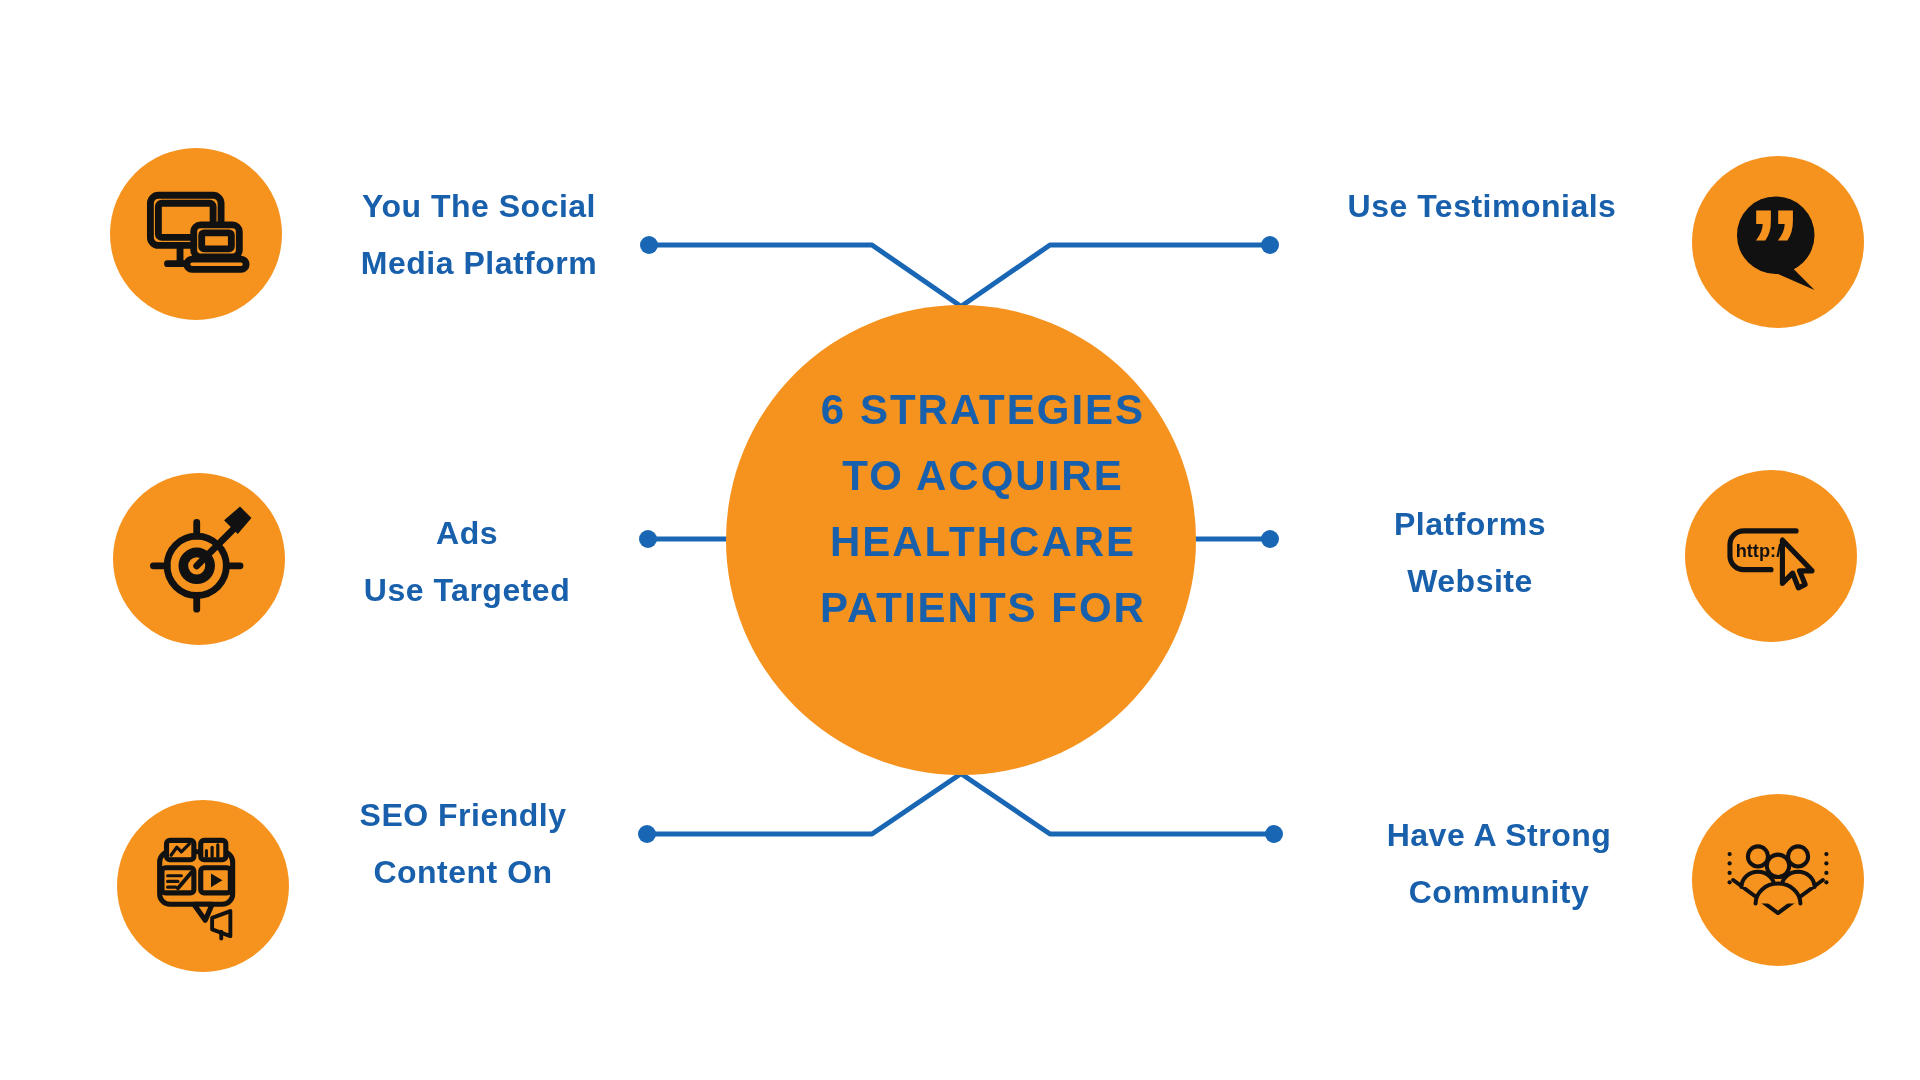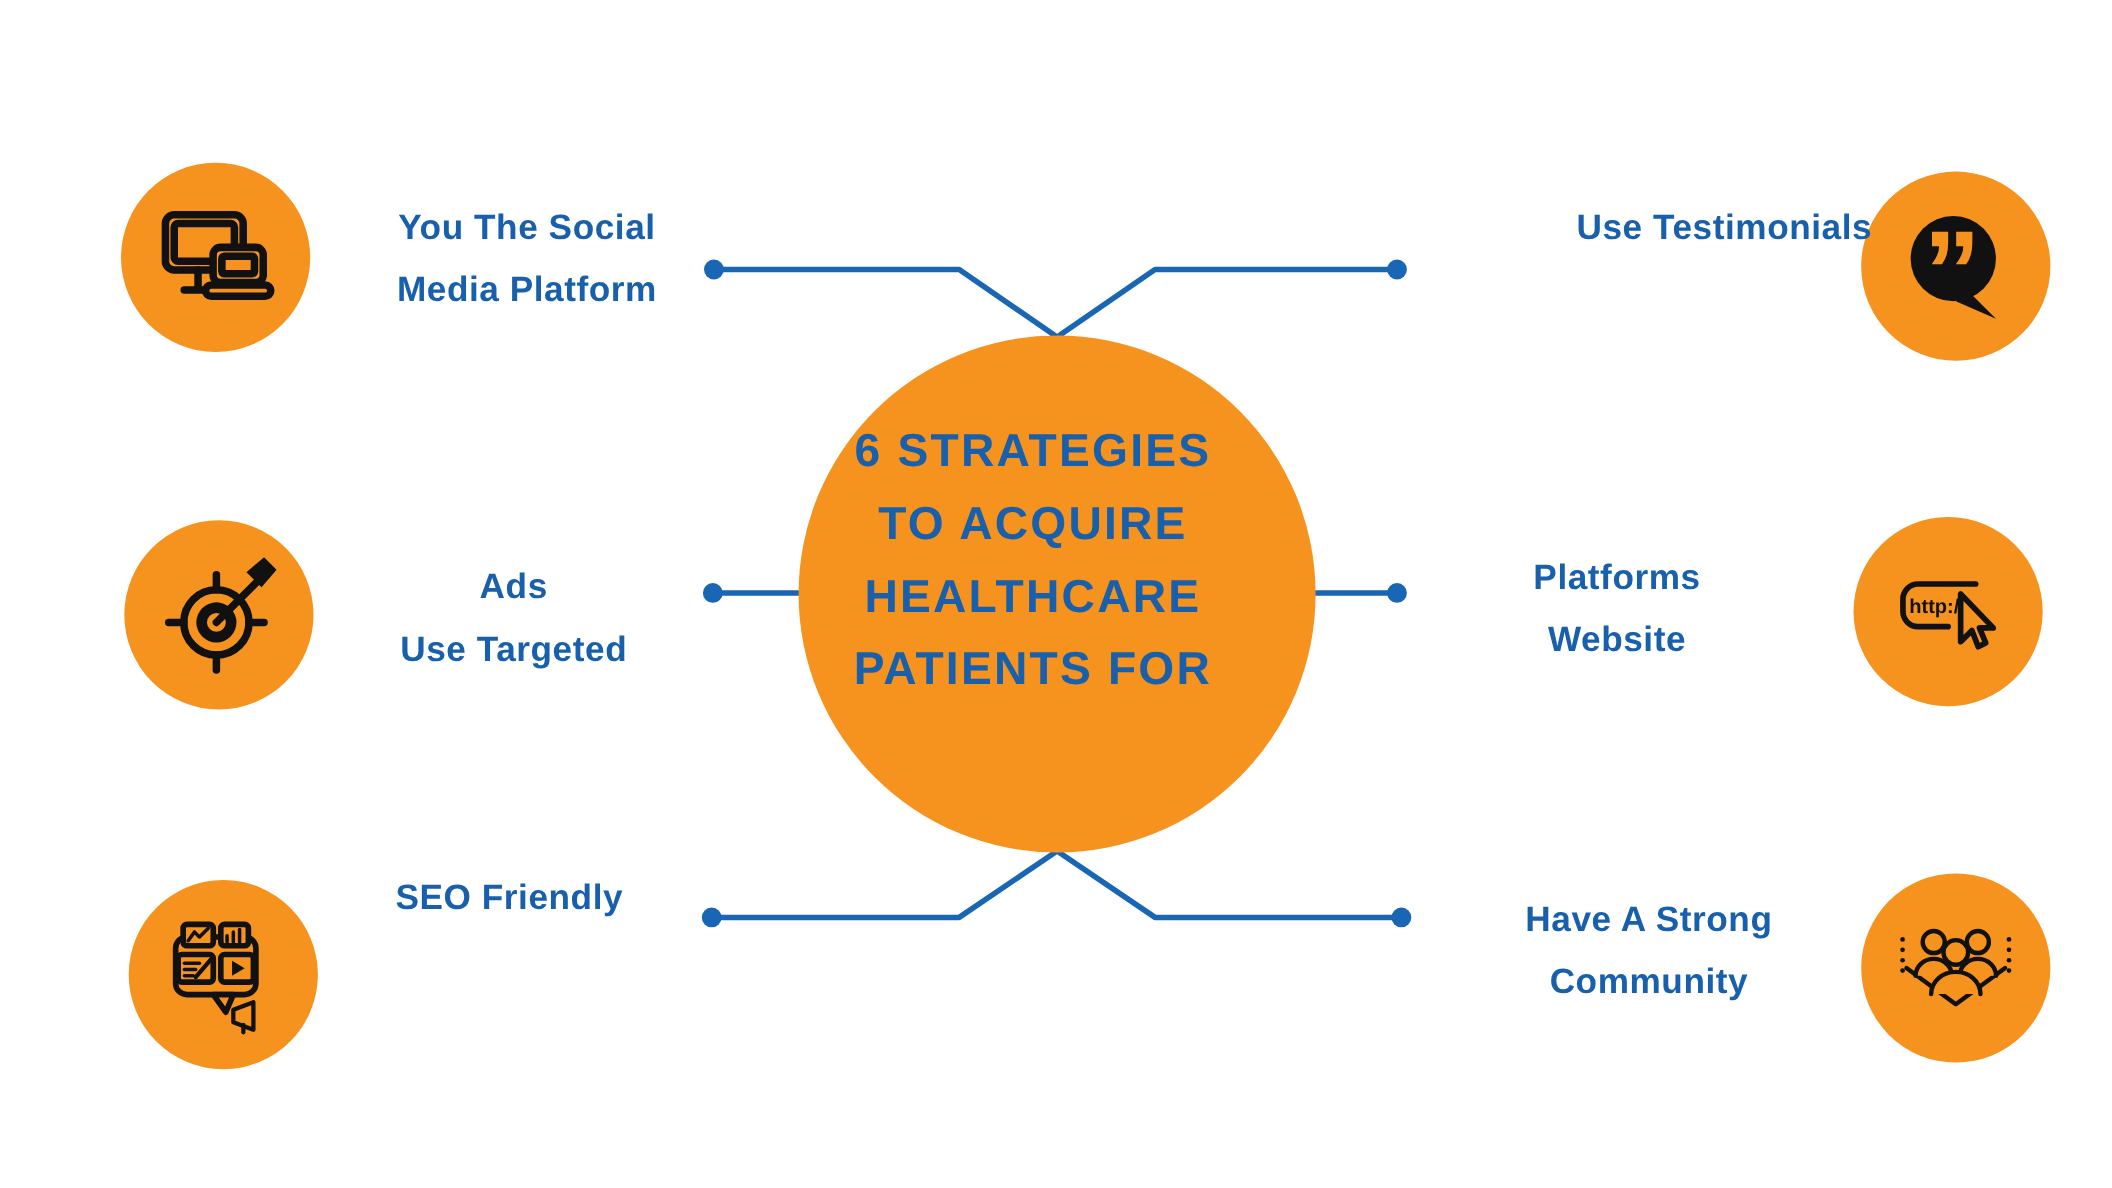--- a/index.html
+++ b/index.html
@@ -26,21 +26,21 @@
   }
   .center-circle{
     position:absolute;
     left:726px;top:305px;
     width:470px;height:470px;
     border-radius:50%;
     background:var(--orange);
   }
   .title-block{
     position:absolute;
-    left:704px;top:377px;width:470px;
+    left:748px;top:377px;width:470px;
     text-align:center;
     color:var(--blue-text);
     font-size:42px;font-weight:bold;
     line-height:66px;letter-spacing:2px;
   }
   .title-block span{display:block;}
   .label{
     position:absolute;width:440px;
     text-align:center;
     color:var(--blue-text);
@@ -140,30 +140,31 @@
       <line class="s28" x1="19" y1="51" x2="26" y2="51"></line>
       <line class="s34" x1="28" y1="52" x2="40" y2="38"></line>
       <rect class="s45 f-org" x="48" y="34" width="26" height="22" rx="3"></rect>
       <polygon class="f-ink" points="57,39 67,45 57,51"></polygon>
       <path class="s34 f-org" d="M58,78 L74,72 V94 L58,88 Z"></path>
       <line class="s34" x1="66" y1="90" x2="66" y2="96"></line>
     </svg>
   </div>
   <div class="label" style="left:243px;top:787px;">
     <span>SEO Friendly</span>
+    <span>Content On</span>
   </div>
 
   <div class="circle-badge" style="left:1692px;top:156px;">
     <svg width="114" height="114" viewBox="0 0 100 100">
       <circle class="f-ink" cx="48" cy="44" r="34"></circle>
       <polygon class="f-ink" points="60,70 82,92 50,78"></polygon>
       <text class="quote-glyph" x="47" y="86" text-anchor="middle">”</text>
     </svg>
   </div>
-  <div class="label" style="left:1262px;top:178px;text-align:right;">
+  <div class="label" style="left:1262px;top:178px;">
     <span>Use Testimonials</span>
   </div>
 
   <div class="circle-badge" style="left:1685px;top:470px;">
     <svg width="114" height="114" viewBox="0 0 100 100">
       <path class="s45" d="M72,28 H26 a12,12 0 0 0 -12,12 v10 a12,12 0 0 0 12,12 h24"></path>
       <text class="url-text" x="19" y="51">http://</text>
       <polygon class="s45 f-org" points="60,36 60,74 69,65 74,78 80,75 75,63 86,63"></polygon>
     </svg>
   </div>

